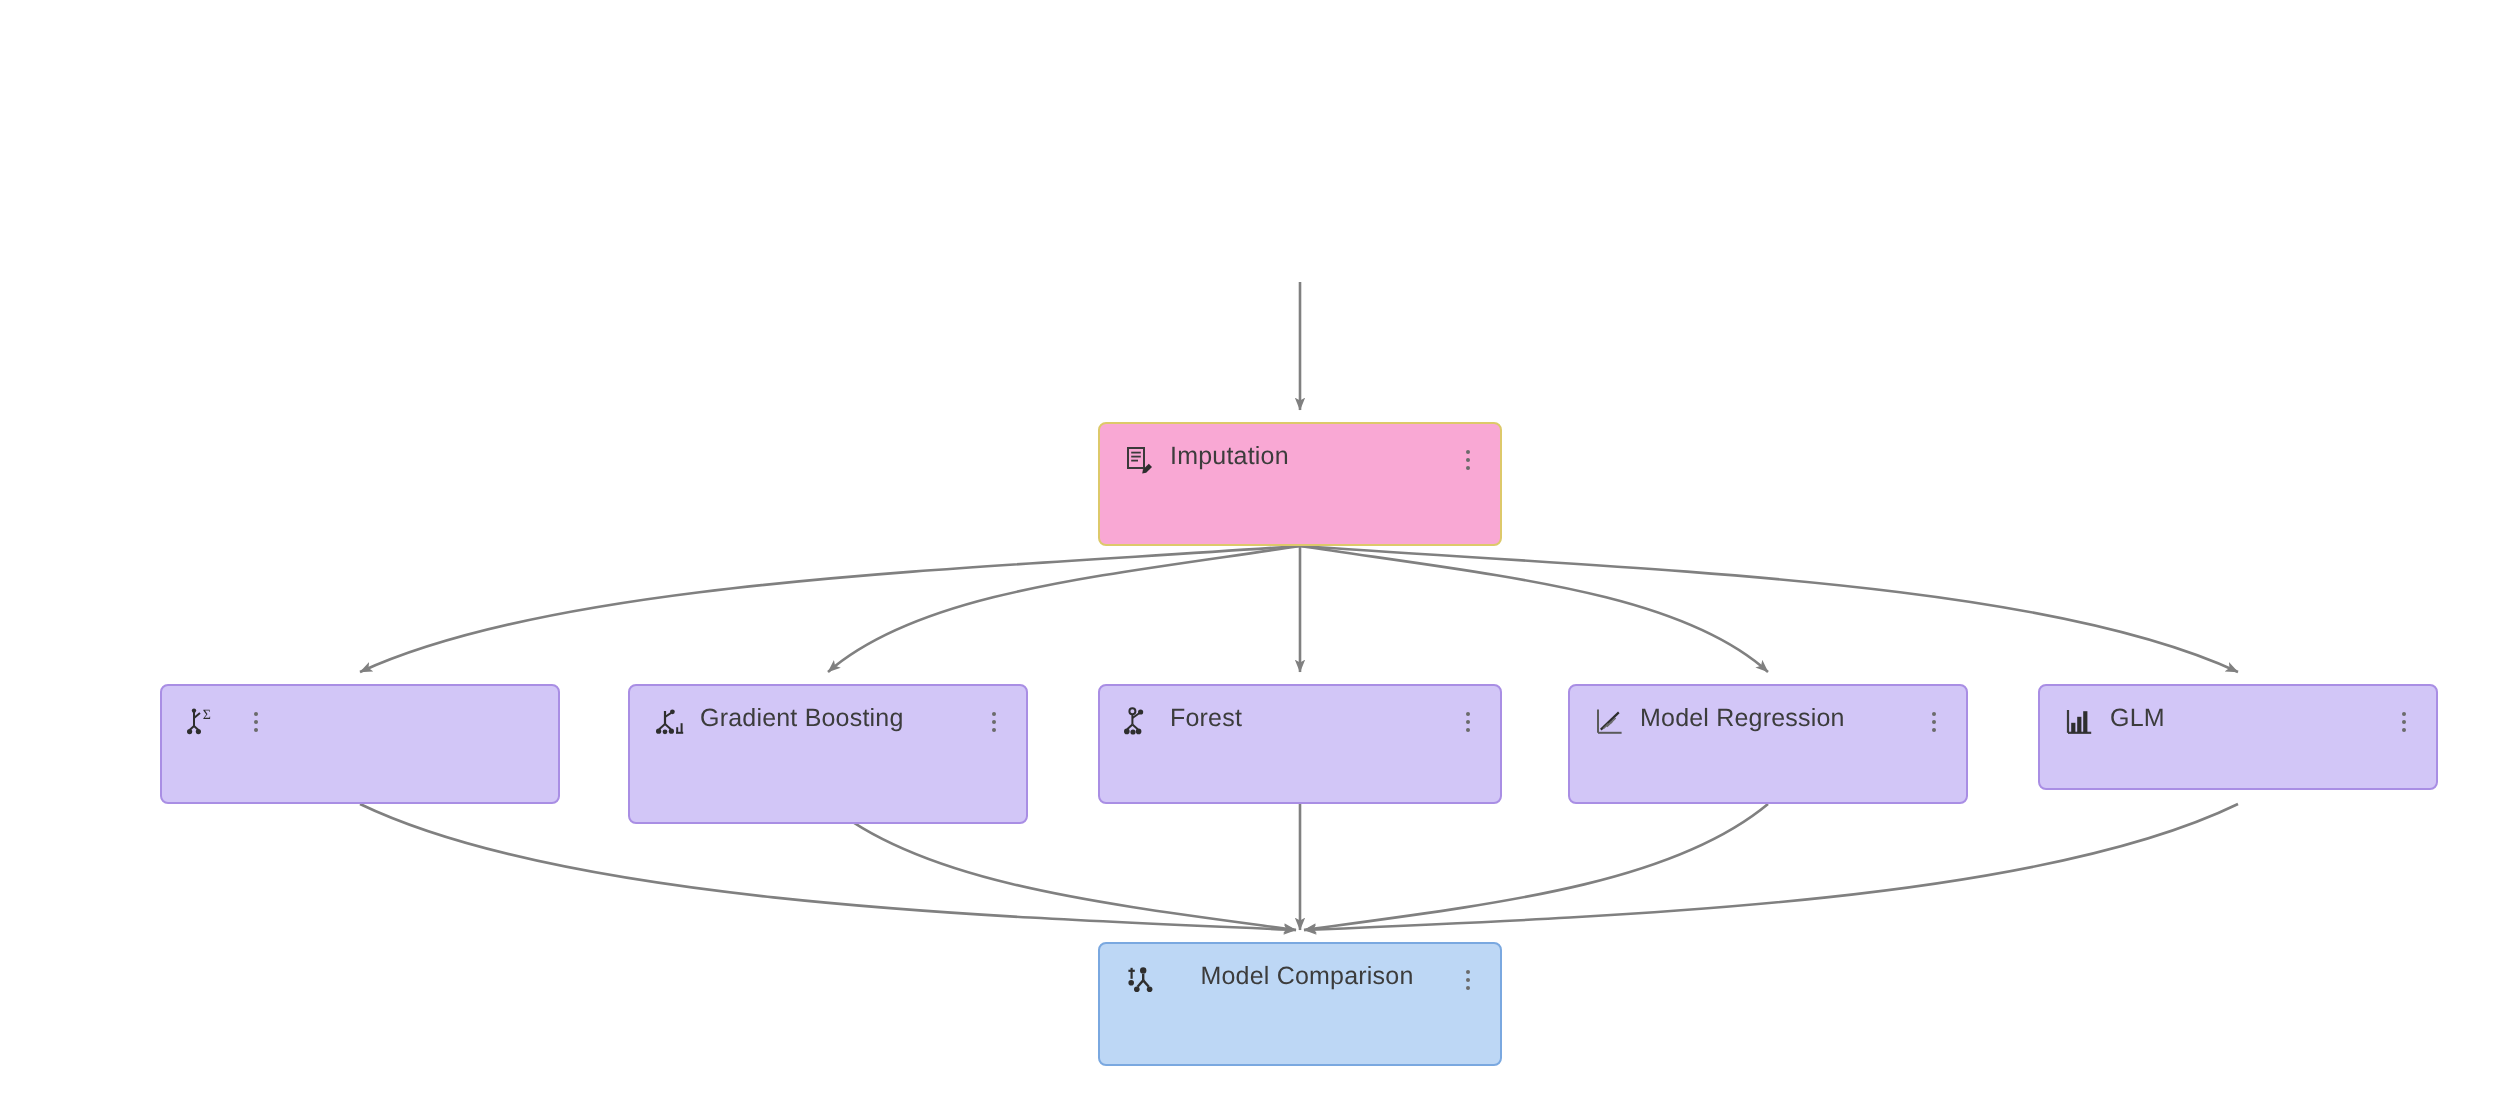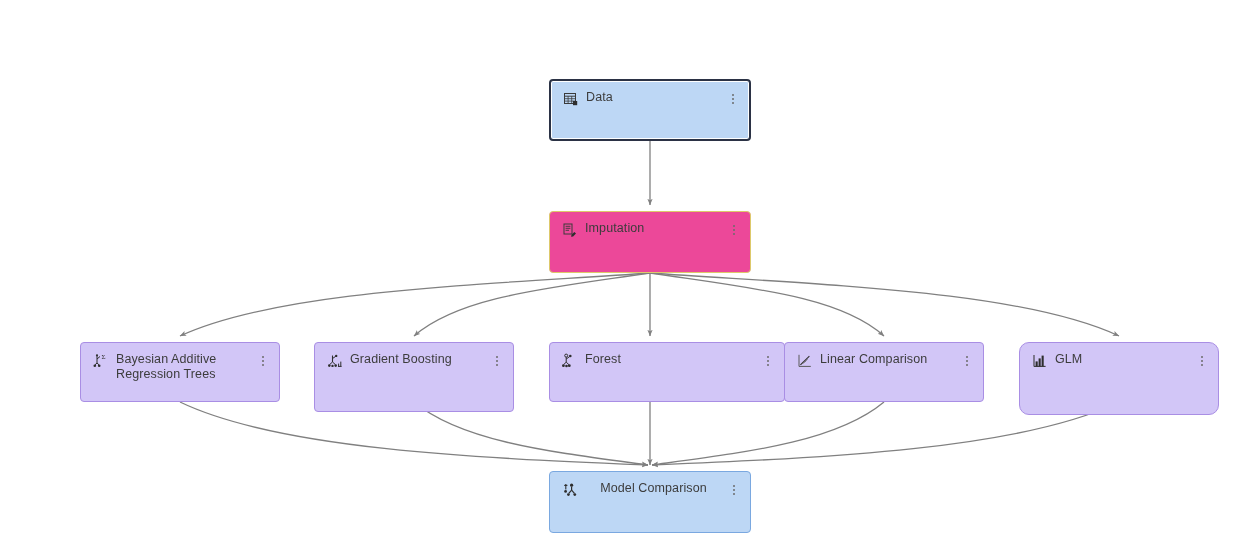--- a/index.html
+++ b/index.html
@@ -37,21 +37,21 @@
   }
   .node-blue {
     background: #bdd7f5;
     border: 1px solid #7aa8e0;
   }
   .node-blue.selected {
     border: 2px solid #2b3245;
     box-shadow: 0 0 0 1px #ffffff inset;
   }
   .node-yellow {
-    background: #ec4899;
+    background: #f9a8d4;
     border: 1px solid #ddc96a;
   }
   .node-purple {
     background: #d2c6f7;
     border: 1px solid #a98ee4;
   }
   .node-head {
     position: absolute;
     left: 0;
     top: 9px;
@@ -119,41 +119,20 @@
       <path d="M650,273 C750,288 840,296 884,336"></path>
       <path d="M650,273 C820,285 1020,290 1119,336"></path>
       <path d="M180,402 C280,450 480,458 648,465"></path>
       <path d="M414,402 C462,442 552,452 648,465"></path>
       <path d="M650,402 L650,465"></path>
       <path d="M884,402 C836,442 748,452 652,465"></path>
       <path d="M1119,402 C1020,450 820,458 652,465"></path>
     </g>
   </svg>
 
-  <div class="node node-blue selected" style="left:549px; top:79px; width:202px; height:62px;">
-    <div class="node-head">
-      <span class="node-icon">
-        <svg width="16" height="16" viewBox="0 0 16 16">
-          <rect x="1.5" y="2.5" width="11" height="10" fill="none" stroke="#3a3a3a" stroke-width="1"></rect>
-          <line x1="1.5" y1="5.2" x2="12.5" y2="5.2" stroke="#3a3a3a" stroke-width="1"></line>
-          <line x1="1.5" y1="7.7" x2="12.5" y2="7.7" stroke="#3a3a3a" stroke-width="0.8"></line>
-          <line x1="1.5" y1="10.1" x2="12.5" y2="10.1" stroke="#3a3a3a" stroke-width="0.8"></line>
-          <line x1="5.1" y1="5.2" x2="5.1" y2="12.5" stroke="#3a3a3a" stroke-width="0.8"></line>
-          <line x1="8.7" y1="5.2" x2="8.7" y2="12.5" stroke="#3a3a3a" stroke-width="0.8"></line>
-          <rect x="10" y="10" width="4.2" height="4.2" fill="#2e2e2e"></rect>
-        </svg>
-      </span>
-      <span class="node-label">Data</span>
-      <span class="kebab">
-          <i></i>
-          <i></i>
-          <i></i>
-        </span>
-    </div>
-  </div>
 
   <div class="node node-yellow" style="left:549px; top:211px; width:202px; height:62px;">
     <div class="node-head">
       <span class="node-icon">
         <svg width="16" height="16" viewBox="0 0 16 16">
           <rect x="2" y="2" width="8" height="10" fill="none" stroke="#3a3a3a" stroke-width="1"></rect>
           <line x1="3.6" y1="4.3" x2="8.4" y2="4.3" stroke="#3a3a3a" stroke-width="0.9"></line>
           <line x1="3.6" y1="6.3" x2="8.4" y2="6.3" stroke="#3a3a3a" stroke-width="0.9"></line>
           <line x1="3.6" y1="8.3" x2="7" y2="8.3" stroke="#3a3a3a" stroke-width="0.9"></line>
           <path d="M9.5,12.8 L12.4,9.9 L14,11.5 L11.1,14.4 L9.1,14.8 Z" fill="#2e2e2e"></path>
@@ -175,21 +154,20 @@
           <line x1="4" y1="3" x2="4" y2="10" stroke="#2e2e2e" stroke-width="1"></line>
           <line x1="4" y1="6" x2="7" y2="3.5" stroke="#2e2e2e" stroke-width="1"></line>
           <line x1="4" y1="10" x2="1.8" y2="12" stroke="#2e2e2e" stroke-width="1"></line>
           <line x1="4" y1="10" x2="6.2" y2="12" stroke="#2e2e2e" stroke-width="1"></line>
           <circle cx="1.8" cy="12.8" r="1.3" fill="#2e2e2e"></circle>
           <circle cx="6.2" cy="12.8" r="1.3" fill="#2e2e2e"></circle>
           <circle cx="4" cy="2.3" r="1.1" fill="#2e2e2e"></circle>
           <text x="8.4" y="6.4" font-size="7" font-family="'Liberation Serif', serif" fill="#2e2e2e">Σ</text>
         </svg>
       </span>
-      <span class="node-label">Bayesian Additive Regression Trees</span>
       <span class="kebab">
           <i></i>
           <i></i>
           <i></i>
         </span>
     </div>
   </div>
 
   <div class="node node-purple" style="left:314px; top:342px; width:200px; height:70px;">
     <div class="node-head">
@@ -210,21 +188,21 @@
       </span>
       <span class="node-label">Gradient Boosting</span>
       <span class="kebab">
           <i></i>
           <i></i>
           <i></i>
         </span>
     </div>
   </div>
 
-  <div class="node node-purple" style="left:549px; top:342px; width:236px; height:60px;">
+  <div class="node node-purple" style="left:549px; top:342px; width:202px; height:60px;">
     <div class="node-head">
       <span class="node-icon">
         <svg width="16" height="16" viewBox="0 0 16 16">
           <circle cx="4.2" cy="2.6" r="1.5" fill="none" stroke="#2e2e2e" stroke-width="1"></circle>
           <line x1="4.2" y1="4.1" x2="4.2" y2="9.2" stroke="#2e2e2e" stroke-width="1"></line>
           <line x1="4.2" y1="9.2" x2="1.6" y2="11.6" stroke="#2e2e2e" stroke-width="1"></line>
           <line x1="4.2" y1="9.2" x2="6.9" y2="11.6" stroke="#2e2e2e" stroke-width="1"></line>
           <line x1="4.2" y1="6" x2="7.6" y2="3.6" stroke="#2e2e2e" stroke-width="1"></line>
           <circle cx="1.4" cy="12.7" r="1.4" fill="#2e2e2e"></circle>
           <circle cx="4.5" cy="13" r="1.3" fill="#2e2e2e"></circle>
@@ -246,30 +224,30 @@
       <span class="node-icon">
         <svg width="16" height="16" viewBox="0 0 16 16">
           <line x1="2" y1="1.8" x2="2" y2="13.4" stroke="#5a5a5a" stroke-width="1"></line>
           <line x1="2" y1="13.4" x2="13.8" y2="13.4" stroke="#5a5a5a" stroke-width="1"></line>
           <line x1="3.4" y1="11.8" x2="12.4" y2="3.2" stroke="#2e2e2e" stroke-width="1.1"></line>
           <line x1="4.6" y1="11.4" x2="7.2" y2="8.8" stroke="#6a6a6a" stroke-width="0.8"></line>
           <line x1="6.4" y1="10.4" x2="9" y2="7.8" stroke="#6a6a6a" stroke-width="0.8"></line>
           <line x1="8.2" y1="8.6" x2="10.8" y2="6" stroke="#6a6a6a" stroke-width="0.8"></line>
         </svg>
       </span>
-      <span class="node-label">Linear Comparison</span>
-      <span class="kebab">
-          <i></i>
-          <i></i>
-          <i></i>
-        </span>
-    </div>
-  </div>
-
-  <div class="node node-purple" style="left:1019px; top:342px; width:200px; height:73px;border-radius:10px;">
+      <span class="node-label">Model Regression</span>
+      <span class="kebab">
+          <i></i>
+          <i></i>
+          <i></i>
+        </span>
+    </div>
+  </div>
+
+  <div class="node node-purple" style="left:1019px; top:342px; width:200px; height:53px;">
     <div class="node-head">
       <span class="node-icon">
         <svg width="16" height="16" viewBox="0 0 16 16">
           <line x1="2" y1="2" x2="2" y2="13.4" stroke="#3a3a3a" stroke-width="1.1"></line>
           <line x1="2" y1="13.4" x2="13.6" y2="13.4" stroke="#3a3a3a" stroke-width="1.1"></line>
           <rect x="3.6" y="8.4" width="2.1" height="5" fill="#2e2e2e"></rect>
           <rect x="6.6" y="5.4" width="2.1" height="8" fill="#2e2e2e"></rect>
           <rect x="9.6" y="2.6" width="2.1" height="10.8" fill="#2e2e2e"></rect>
         </svg>
       </span>

